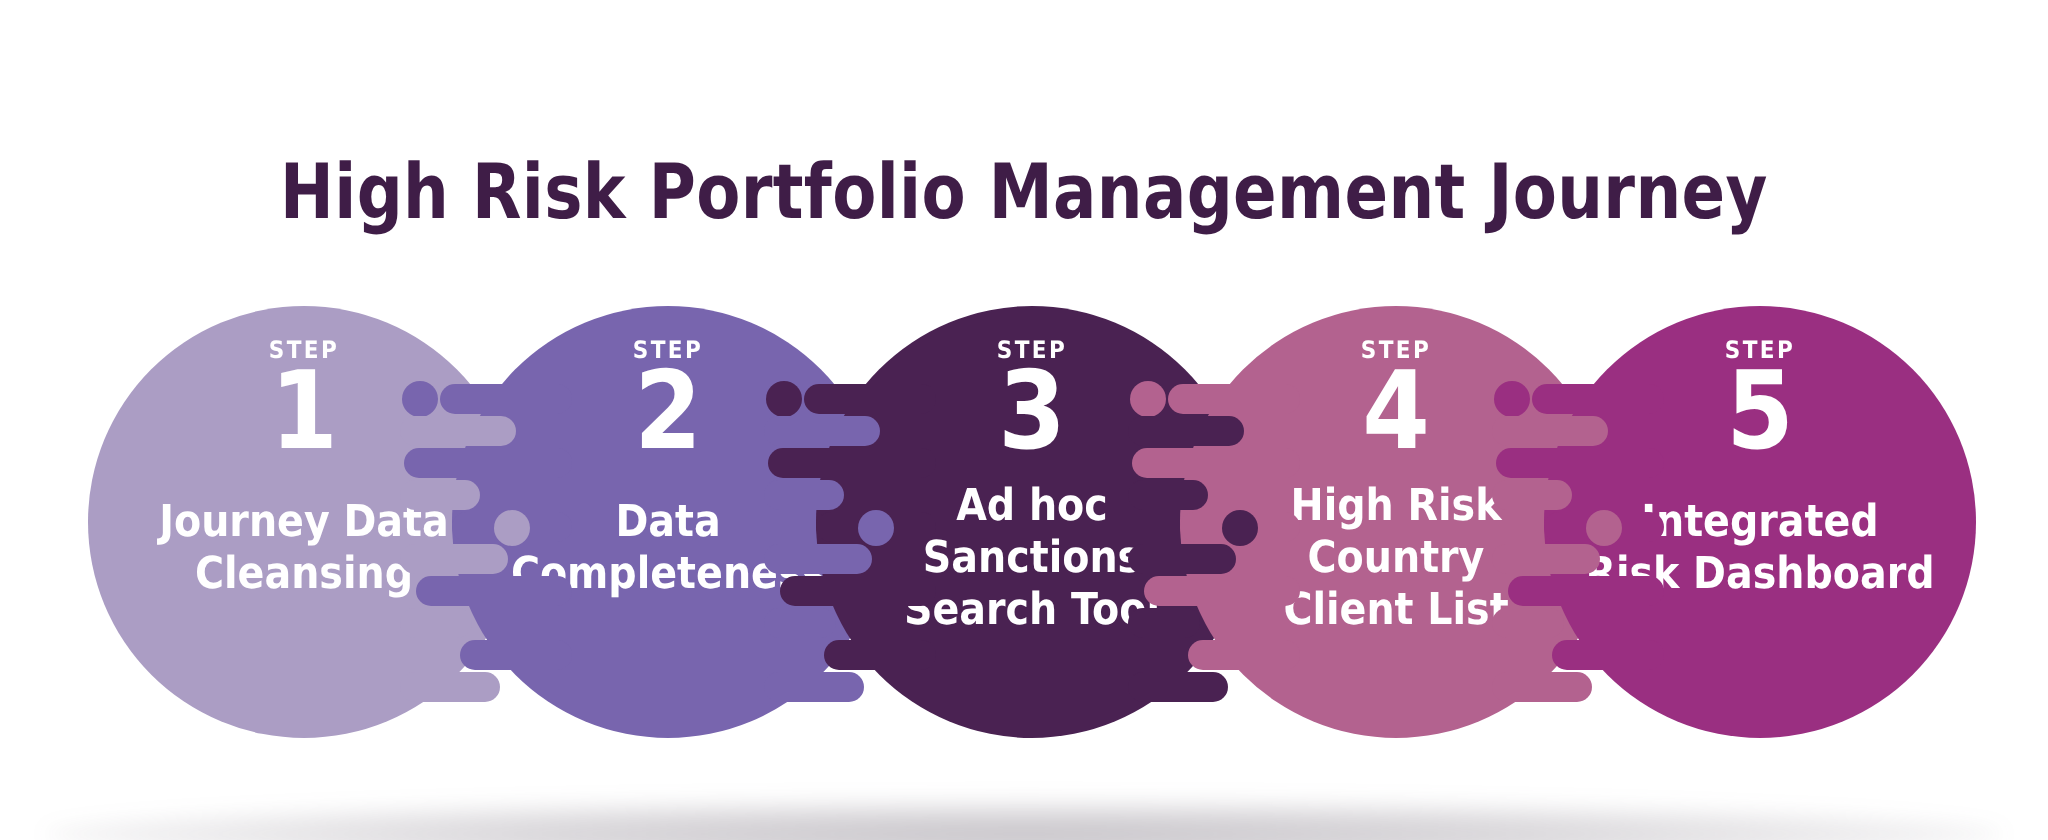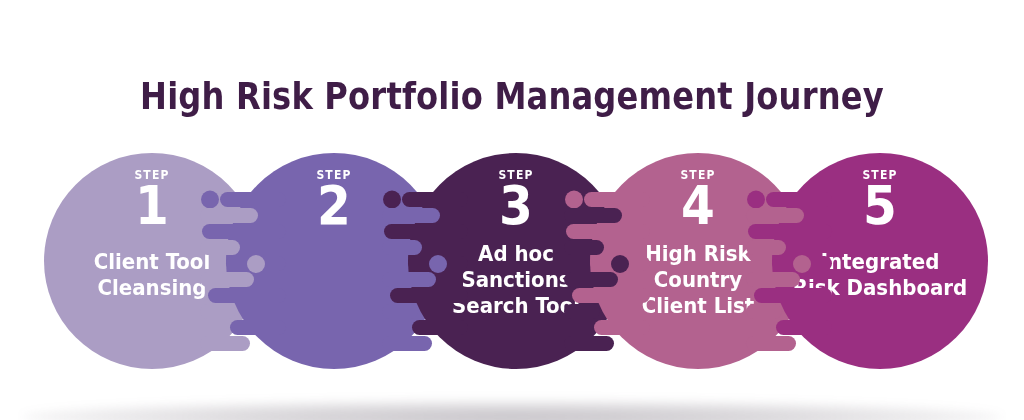--- a/index.html
+++ b/index.html
@@ -149,27 +149,29 @@
   <div class="ground-shadow"></div>
 
   <div class="title">High Risk Portfolio Management Journey</div>
 
   <div class="stage">
 
   <div class="step" style="left: 44px;">
         <div class="circle" style="background: rgb(171, 157, 196);"></div>
         <div class="step-label">STEP</div>
         <div class="step-number">1</div>
-        <div class="step-title lines-2">Client Tool
+        <div class="step-title lines-2">Journey Data
 Cleansing</div>
       </div>
       <div class="step" style="left: 226px;">
         <div class="circle" style="background: rgb(120, 101, 174);"></div>
         <div class="step-label">STEP</div>
         <div class="step-number">2</div>
+        <div class="step-title lines-2">Data
+Completeness</div>
       </div>
       <div class="step" style="left: 408px;">
         <div class="circle" style="background: rgb(74, 34, 82);"></div>
         <div class="step-label">STEP</div>
         <div class="step-number">3</div>
         <div class="step-title lines-3">Ad hoc
 Sanctions
 Search Tool</div>
       </div>
       <div class="step" style="left: 590px;">

